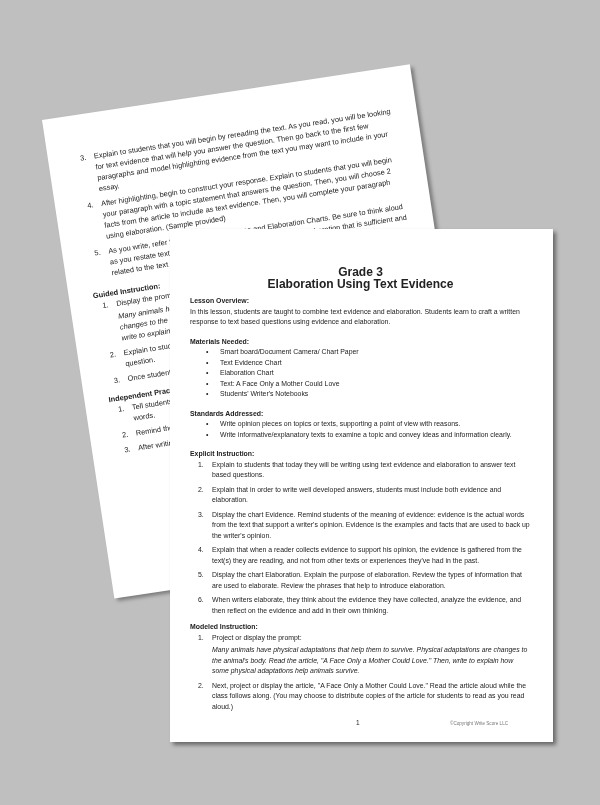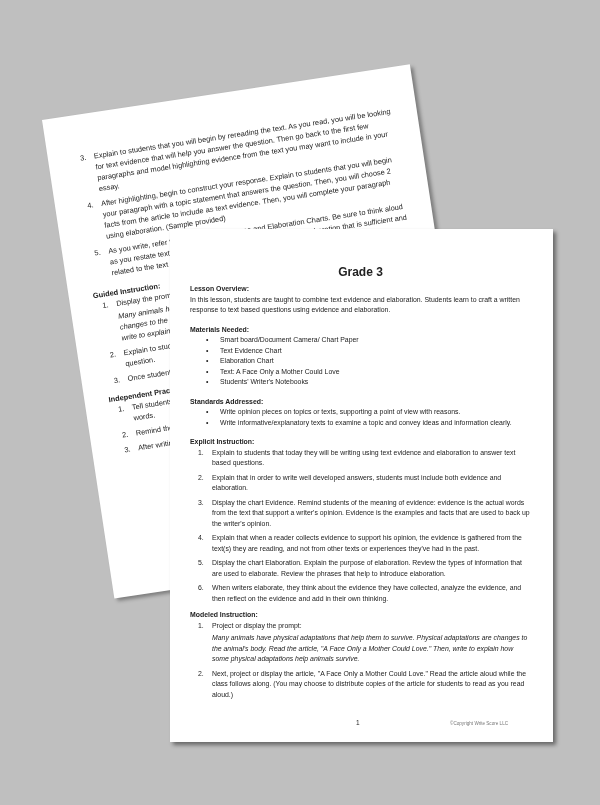--- a/index.html
+++ b/index.html
@@ -139,20 +139,21 @@
   <ol class="olist">
     <li><span class="num">1.</span><span>Tell students to use the text evidence they highlighted and restate the evidence in their own words.</span></li>
     <li><span class="num">2.</span><span>Remind them to refer to the charts.</span></li>
     <li><span class="num">3.</span><span>After writing, give students time to check that they used elaboration effectively.</span></li>
   </ol>
 </div>
 
 <div class="page page-front">
   <div class="title">
     <div>Grade 3</div>
+    <div>Elaboration Using Text Evidence</div>
   </div>
 
   <div class="section-head">Lesson Overview:</div>
   <div>In this lesson, students are taught to combine text evidence and elaboration. Students learn to craft a written response to text based questions using evidence and elaboration.</div>
 
   <div class="section-head" style="margin-top:9px">Materials Needed:</div>
   <ul class="ulist">
     <li>Smart board/Document Camera/ Chart Paper</li>
     <li>Text Evidence Chart</li>
     <li>Elaboration Chart</li>

